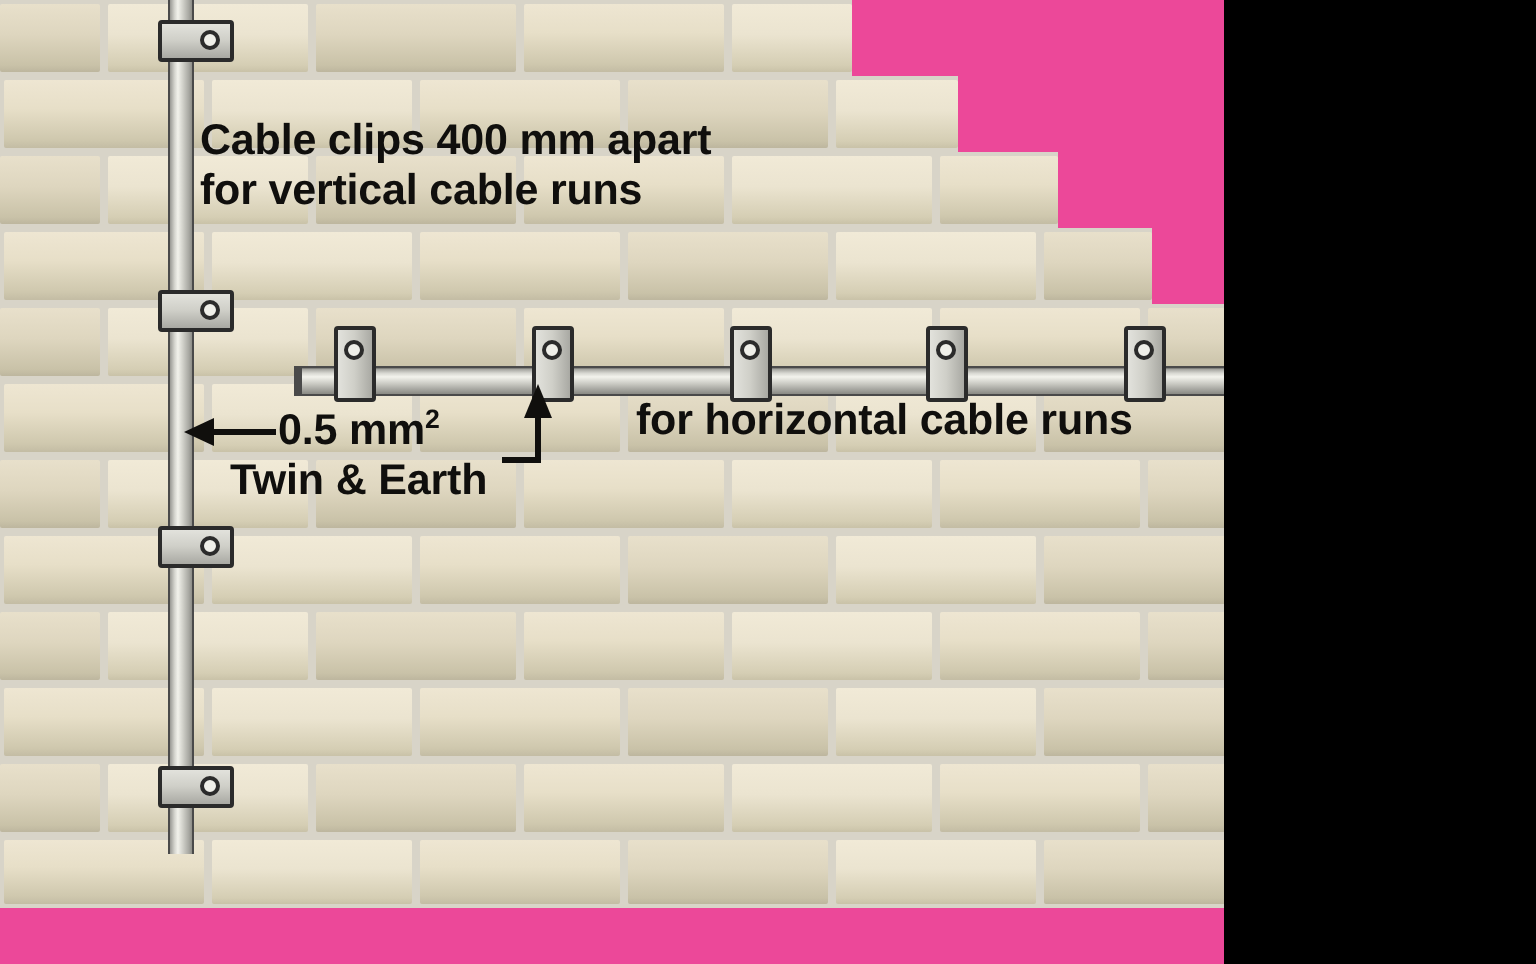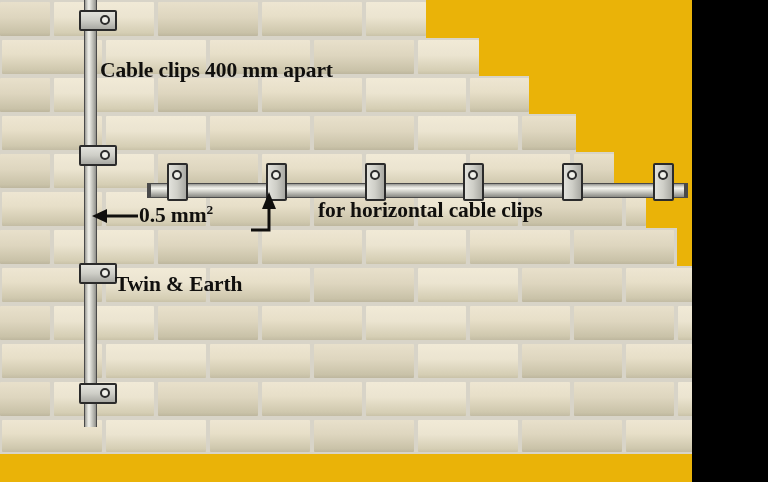--- a/index.html
+++ b/index.html
@@ -2,25 +2,25 @@
 <html><head>
 <meta charset="utf-8">
 <style>
   html, body {
     margin: 0;
     padding: 0;
     background: #000000;
   }
   #stage {
     position: relative;
-    width: 692px;
+    width: 612px;
     height: 482px;
-    background: #eab308;
+    background: #ec4899;
     overflow: hidden;
-    font-family: Liberation Serif, serif;
+    font-family: Liberation Sans, sans-serif;
   }
 
   
   #wall {
     position: absolute;
     left: 0; top: 0;
     width: 768px; height: 482px;
   }
   .course {
     position: absolute;
@@ -117,21 +117,21 @@
     color: #100f0d;
     font-weight: bold;
     line-height: 1.18;
     white-space: nowrap;
     letter-spacing: -0.1px;
   }
   .label .ln { display: block; }
   .lbl-vert  { left: 100px; top: 58px;  font-size: 21.5px; }
   .lbl-horiz { left: 318px; top: 198px; font-size: 21.5px; }
   .lbl-twin  { left: 139px; top: 203px; font-size: 21.5px; }
-  .lbl-twin .ln:nth-child(2) { margin-left: -24px; margin-top: 44px; }
+  .lbl-twin .ln:nth-child(2) { margin-left: -24px; }
   sup { font-size: 0.62em; vertical-align: super; line-height: 0; }
 
   .arrow-svg { position: absolute; }
 </style>
 </head>
 <body>
 
 <div id="stage">
 
   <div id="wall">
@@ -288,24 +288,25 @@
     <polygon points="0,11 15,4 15,18" fill="#100f0d"></polygon>
   </svg>
 
   <svg class="arrow-svg" style="left:248px; top:192px;" width="34" height="40" viewBox="0 0 34 40">
     <polyline points="3,38 21,38 21,14" fill="none" stroke="#100f0d" stroke-width="3"></polyline>
     <polygon points="21,0 14,17 28,17" fill="#100f0d"></polygon>
   </svg>
 
   <div class="label lbl-vert">
     <span class="ln">Cable clips 400 mm apart</span>
+    <span class="ln">for vertical cable runs</span>
   </div>
 
   <div class="label lbl-horiz">
-    <span class="ln">for horizontal cable clips</span>
+    <span class="ln">for horizontal cable runs</span>
   </div>
 
   <div class="label lbl-twin">
     <span class="ln"><span>0.5</span>&nbsp;<span>mm</span><sup>2</sup></span>
     <span class="ln">Twin &amp; Earth</span>
   </div>
 
 </div>
 
 </body></html>

